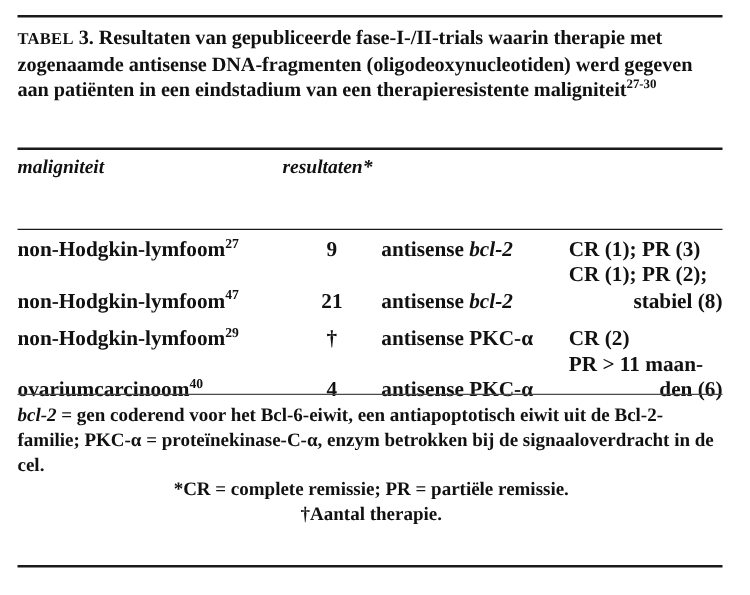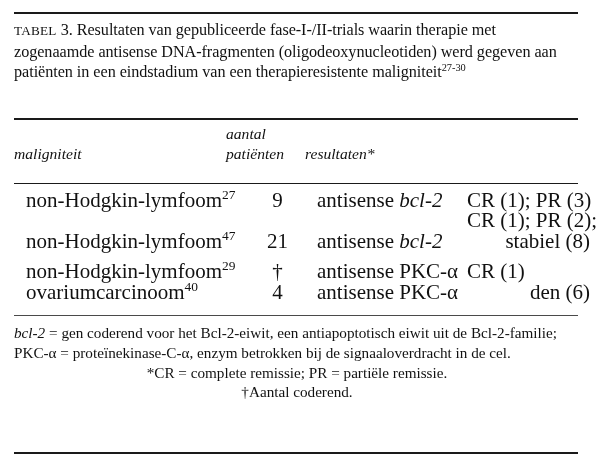--- a/index.html
+++ b/index.html
@@ -13,20 +13,21 @@
     font-family: "Liberation Serif", "DejaVu Serif", serif;
     color: #111111;
     overflow: hidden;
   }
 
   .page {
     position: relative;
     width: 600px;
     height: 476px;
     box-sizing: border-box;
+    font-weight: bold;
   }
 
   
   .rule {
     position: absolute;
     left: 14px;
     width: 564px;
     background: #1a1a1a;
   }
   .rule-top      { top: 12px;  height: 2px; }
@@ -74,24 +75,24 @@
   .c-res     { width: 125px; flex: 0 0 125px; }
 
   .head .trow > div {
     font-style: italic;
     line-height: 19.5px;
   }
   .head .c-aantal { text-align: left; }
 
   .body {
     position: absolute;
-    left: 26px;
+    left: 14px;
     top: 190px;
     width: 566px;
-    font-size: 21px;
+    font-size: 17px;
   }
   .body .trow { line-height: 20.4px; }
   .body .c-malig { white-space: nowrap; }
   .body .c-ther  { white-space: nowrap; }
   .body .c-res   { white-space: nowrap; }
   .cont {
     text-align: right;
     padding-right: 2px;
   }
   .gap { height: 10px; }
@@ -121,24 +122,20 @@
     <span class="smallcaps">TABEL</span>
     <span>3.</span>
     <span>Resultaten van gepubliceerde fase-I-/II-trials waarin therapie met zogenaamde antisense DNA-fragmenten (oligodeoxynucleotiden) werd gegeven aan patiënten in een eindstadium van een therapieresistente maligniteit</span><sup>27-30</sup>
   </div>
 
   <div class="rule rule-head-top"></div>
 
   <div class="table head">
     <div class="trow">
       <div class="c-malig">maligniteit</div>
-      <div class="c-aantal">
-        <div>aantal</div>
-        <div>patiënten</div>
-      </div>
       <div class="c-res">resultaten*</div>
     </div>
   </div>
 
   <div class="rule rule-head-bot"></div>
 
   <div class="body">
 
     <div class="trow">
       <div class="c-malig"><span>non-Hodgkin-lymfoom</span><sup>27</sup></div>
@@ -159,38 +156,39 @@
       </div>
     </div>
 
     <div class="gap"></div>
 
     <div class="trow">
       <div class="c-malig"><span>non-Hodgkin-lymfoom</span><sup>29</sup></div>
       <div class="c-aantal">†</div>
       <div class="c-ther"><span>antisense PKC-α</span><span class="ital"></span></div>
       <div class="c-res">
-        <div>CR (1)</div>
+        <div>CR (2)</div>
       </div>
     </div>
 
     <div class="trow">
       <div class="c-malig"><span>ovariumcarcinoom</span><sup>40</sup></div>
       <div class="c-aantal">4</div>
       <div class="c-ther"><span>antisense PKC-α</span><span class="ital"></span></div>
       <div class="c-res">
+        <div>PR &gt; 11 maan-</div>
         <div class="cont">den (6)</div>
       </div>
     </div>
 
   </div>
 
   <div class="rule rule-foot-top"></div>
 
   <div class="notes">
-    <p class="note note-block"><span class="ital">bcl-2</span><span> = gen coderend voor het Bcl-2-eiwit, een antiapoptotisch eiwit uit de Bcl-2-familie; PKC-α = proteïnekinase-C-α, enzym betrokken bij de signaaloverdracht in de cel.</span></p>
+    <p class="note note-block"><span class="ital">bcl-2</span><span> = gen coderend voor het Bcl-6-eiwit, een antiapoptotisch eiwit uit de Bcl-2-familie; PKC-α = proteïnekinase-C-α, enzym betrokken bij de signaaloverdracht in de cel.</span></p>
     <p class="note">*CR = complete remissie; PR = partiële remissie.</p>
-    <p class="note">†Aantal coderend.</p>
+    <p class="note">†Aantal therapie.</p>
   </div>
 
   <div class="rule rule-bottom"></div>
 
 </div>
 
 </body></html>

